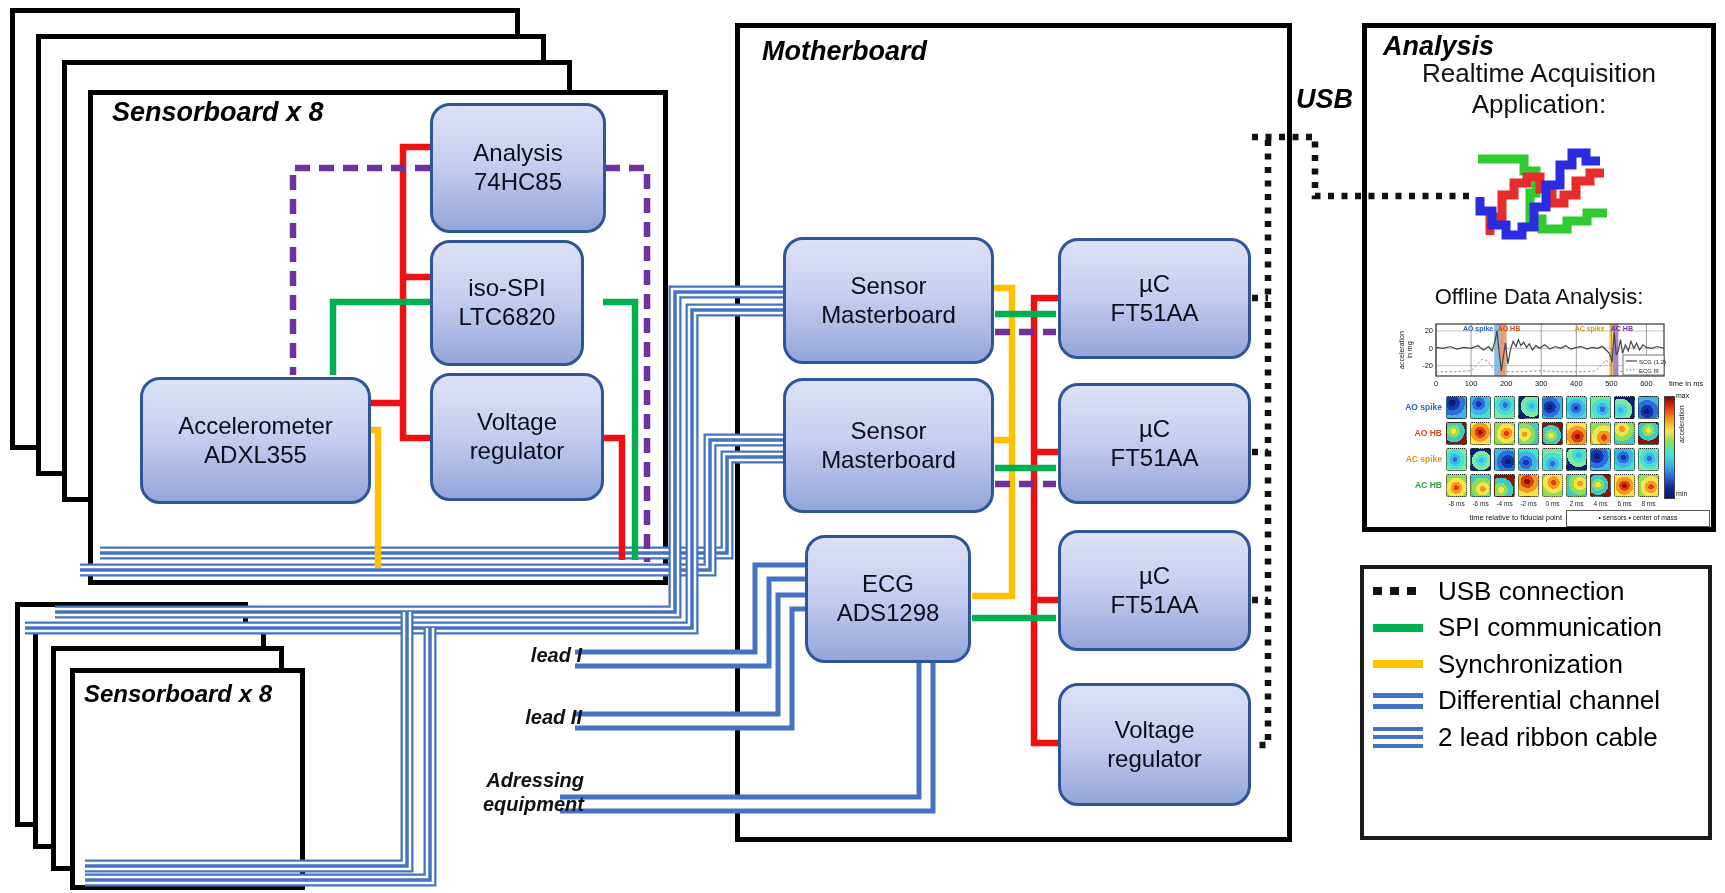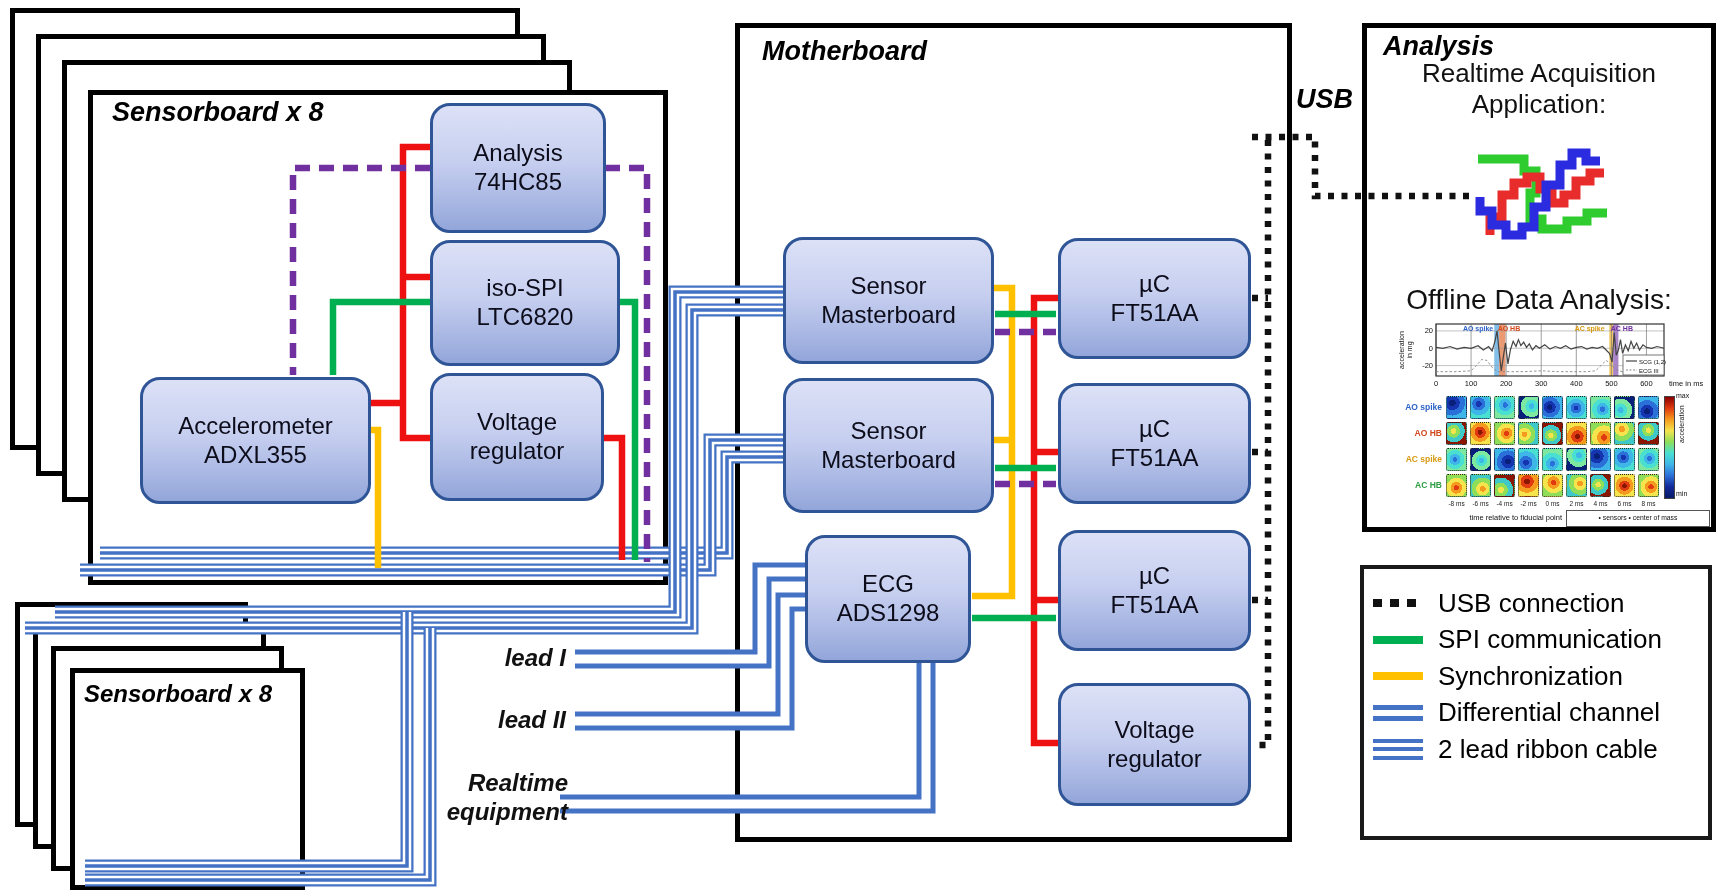--- a/index.html
+++ b/index.html
@@ -6,36 +6,36 @@
   .stage{position:relative;width:1725px;height:893px;background:#fff;overflow:hidden;
          font-family:"Liberation Sans","DejaVu Sans",sans-serif;color:#111;}
   .frame{position:absolute;background:#fff;border:5px solid #000;box-sizing:border-box;}
   .frame.thin{border-width:4px;border-color:#1a1a1a;}
   .wires{position:absolute;left:0;top:0;width:1725px;height:893px;pointer-events:none;}
   .chip{position:absolute;box-sizing:border-box;border:3px solid #2F5597;border-radius:20px;
         background:linear-gradient(180deg,#DCE1F6 0%,#C7CFF0 45%,#93A6DA 100%);
         display:flex;align-items:center;justify-content:center;text-align:center;
         font-size:24px;line-height:1.2;white-space:pre-line;color:#0c0c1a;}
   .btitle{position:absolute;font-weight:bold;font-style:italic;font-size:27px;color:#000;}
-  .lead-label{position:absolute;font-weight:bold;font-style:italic;font-size:24px;text-align:right;white-space:pre-line;line-height:1.22;}
+  .lead-label{position:absolute;font-weight:bold;font-style:italic;font-size:20px;text-align:right;white-space:pre-line;line-height:1.22;margin-left:16px;}
   .pc-text{position:absolute;text-align:center;white-space:pre-line;}
   
   .rb1{stroke:#4472C4;stroke-width:13;fill:none}
   .rb2{stroke:#fff;stroke-width:8.5;fill:none}
   .rb3{stroke:#4472C4;stroke-width:3.5;fill:none}
   
   .df1{stroke:#4472C4;stroke-width:19;fill:none}
   .df2{stroke:#fff;stroke-width:9;fill:none}
   .w-red{stroke:#EE1111;stroke-width:6.5;fill:none}
   .w-grn{stroke:#00B050;stroke-width:6.5;fill:none}
   .w-yel{stroke:#FFC000;stroke-width:6.5;fill:none}
   .w-pur{stroke:#7030A0;stroke-width:6.5;fill:none;stroke-dasharray:15 9}
   .w-usb{stroke:#111;stroke-width:6.5;fill:none;stroke-dasharray:6 7.5}
   
-  #legend-items{position:absolute;left:1360px;top:565px;width:352px;padding-top:20px;}
+  #legend-items{position:absolute;left:1360px;top:565px;width:352px;padding-top:8px;}
   .lg-row{display:flex;align-items:center;gap:15px;height:36.5px;padding-left:13px;}
   .lg-label{font-size:26px;color:#000;}
   .sw{width:50px;flex:none;}
   .sw-usb{height:8px;background:repeating-linear-gradient(90deg,#111 0 9px,transparent 9px 17px);}
   .sw-power{height:8px;background:#EE1111;}
   .sw-sync{height:8px;background:#FFC000;}
   .sw-spi{height:8px;background:#00B050;}
   .sw-addressing{height:8px;background:repeating-linear-gradient(90deg,#7030A0 0 18px,transparent 18px 28px);}
   .sw-differential{height:16px;border-top:5px solid #4472C4;border-bottom:5px solid #4472C4;box-sizing:border-box;}
   .sw-ribbon{height:21px;background:repeating-linear-gradient(180deg,#4472C4 0 4px,#fff 4px 8.5px);}
@@ -159,21 +159,21 @@
   </svg>
 
   <div class="btitle" style="left:112px;top:97px;">Sensorboard x 8</div>
   <div class="btitle" style="left:84px;top:680px;font-size:24px;">Sensorboard x 8</div>
   <div class="btitle" style="left:762px;top:36px;">Motherboard</div>
   <div class="btitle" style="left:1383px;top:31px;">Analysis</div>
   <div class="btitle" style="left:1296px;top:84px;">USB</div>
 
   <div class="chip" style="left:430px;top:103px;width:176px;height:130px;">Analysis
 74HC85</div>
-  <div class="chip" style="left:430px;top:240px;width:190px;height:126px;">iso-SPI
+  <div class="chip" style="left:430px;top:240px;width:154px;height:126px;">iso-SPI
 LTC6820</div>
   <div class="chip" style="left:430px;top:373px;width:174px;height:128px;">Voltage
 regulator</div>
   <div class="chip" style="left:140px;top:377px;width:231px;height:127px;">Accelerometer
 ADXL355</div>
 
   <div class="chip" style="left:783px;top:237px;width:211px;height:127px;">Sensor
 Masterboard</div>
   <div class="chip" style="left:783px;top:378px;width:211px;height:135px;">Sensor
 Masterboard</div>
@@ -183,31 +183,31 @@
 FT51AA</div>
   <div class="chip" style="left:1058px;top:383px;width:193px;height:121px;">µC
 FT51AA</div>
   <div class="chip" style="left:1058px;top:530px;width:193px;height:121px;">µC
 FT51AA</div>
   <div class="chip" style="left:1058px;top:683px;width:193px;height:123px;">Voltage
 regulator</div>
 
   <div class="lead-label" style="left:408px;top:643px;width:158px;">lead I</div>
   <div class="lead-label" style="left:408px;top:705px;width:158px;">lead II</div>
-  <div class="lead-label" style="left:392px;top:768px;width:176px;">Realtime
+  <div class="lead-label" style="left:392px;top:768px;width:176px;">Adressing
 equipment</div>
 
   <div class="pc-text" style="left:1372px;top:58px;width:334px;font-size:26px;">Realtime Acquisition
 Application:</div>
   <svg style="position:absolute;left:1472px;top:136px;" width="140" height="122" viewBox="0 0 140 120">
     <path d="M 6 22 H 52 V 34 H 64 V 56 H 58 V 82 H 70 V 92 H 95 V 84 H 115 V 76 H 135" fill="none" stroke="#2ecc2e" stroke-width="9"></path>
     <path d="M 18 98 V 80 H 30 V 58 H 42 V 46 H 55 V 40 H 68 V 52 H 80 V 66 H 92 V 58 H 104 V 44 H 118 V 36 H 132" fill="none" stroke="#e82c2c" stroke-width="9"></path>
     <path d="M 8 60 V 74 H 20 V 88 H 34 V 98 H 50 V 90 H 62 V 70 H 74 V 48 H 88 V 28 H 100 V 16 H 114 V 24 H 128" fill="none" stroke="#2b2be0" stroke-width="9"></path>
   </svg>
-  <div class="pc-text" style="left:1372px;top:284px;width:334px;font-size:28px;">Offline Data Analysis:</div>
+  <div class="pc-text" style="left:1372px;top:284px;width:334px;font-size:22px;">Offline Data Analysis:</div>
 
   <svg id="mini-chart" style="position:absolute;left:1392px;top:320px;" width="312" height="76" viewBox="0 0 312 76">
       <rect x="102.22769230769231" y="4" width="4.910769230769233" height="52" fill="#6CB4E4" opacity="0.85"></rect>
       <rect x="107.13846153846154" y="4" width="6.313846153846157" height="52" fill="#E8875A" opacity="0.85"></rect>
       <rect x="217.28" y="4" width="3.8584615384615404" height="52" fill="#F2C14E" opacity="0.85"></rect>
       <rect x="221.13846153846154" y="4" width="5.261538461538464" height="52" fill="#9A6FC0" opacity="0.85"></rect>
       <line x1="44" y1="10.933333333333334" x2="272" y2="10.933333333333334" stroke="#999" stroke-width="0.6"></line>
       <line x1="44" y1="28.266666666666666" x2="272" y2="28.266666666666666" stroke="#999" stroke-width="0.6"></line>
       <line x1="44" y1="45.6" x2="272" y2="45.6" stroke="#999" stroke-width="0.6"></line>
       <line x1="44" y1="4" x2="44" y2="56" stroke="#777" stroke-width="0.7"></line>

